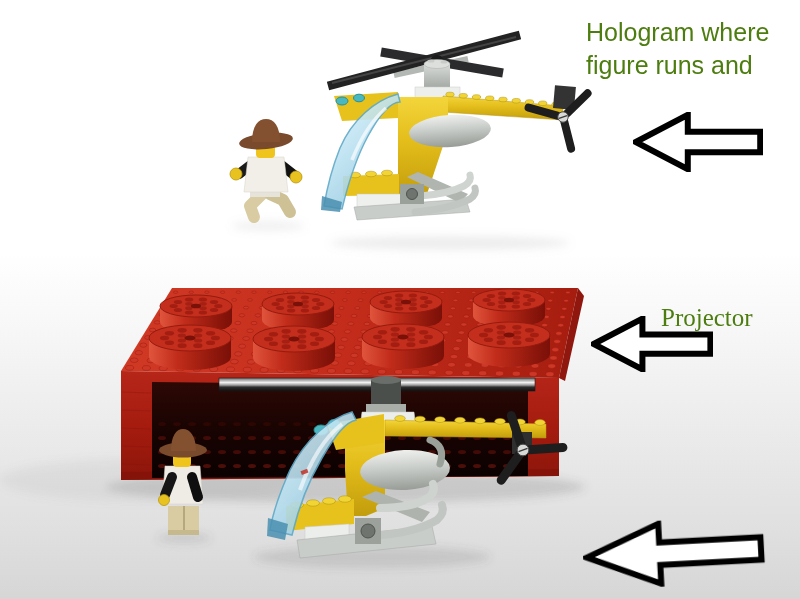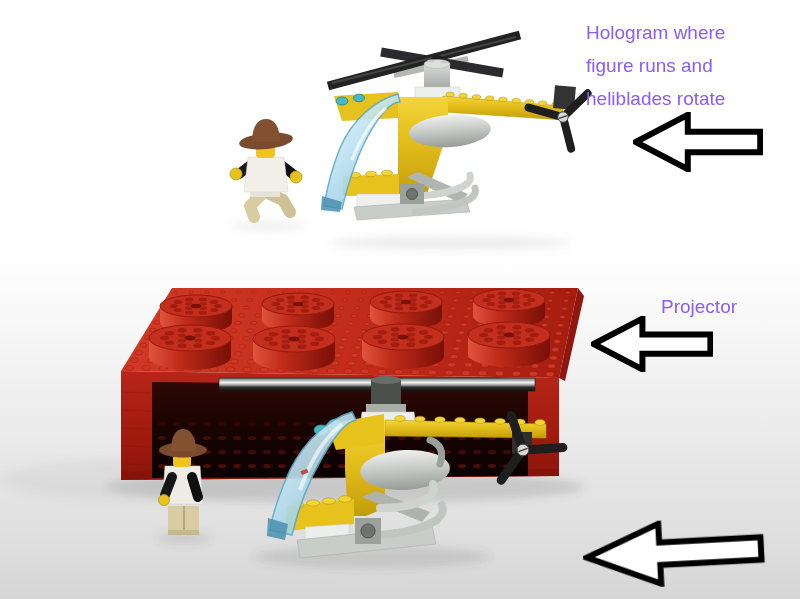--- a/index.html
+++ b/index.html
@@ -1,22 +1,22 @@
 <!DOCTYPE html>
 <html><head>
 <meta charset="utf-8">
 <style>
   html,body{margin:0;padding:0;background:#fff;}
   .stage{position:relative;width:800px;height:599px;overflow:hidden;background:#ffffff;
          font-family:"Liberation Sans",sans-serif;}
   .stage svg.scene{position:absolute;left:0;top:0;}
-  .caption{position:absolute;color:#8b5cf6;font-size:19px;line-height:33px;}
+  .caption{position:absolute;color:#4d7c0f;font-size:25px;line-height:33px;}
   .caption div{white-space:nowrap;}
   #cap-holo{left:586px;top:16px;}
-  #cap-proj{left:661px;top:290px;}
+  #cap-proj{left:661px;top:301px;font-family:Liberation Serif, serif;}
   #cap-orig{left:640px;top:471px;width:140px;text-align:center;}
   .arrow{position:absolute;}
   #arrow-holo{left:633px;top:112px;width:130px;height:60px;}
   #arrow-proj{left:591px;top:316px;width:122px;height:56px;}
   #arrow-orig{left:583px;top:520px;width:182px;height:66px;transform:rotate(-3deg);}
 </style>
 </head>
 <body>
 
 <div class="stage">
@@ -770,21 +770,20 @@
     <circle cx="164" cy="500" r="5.5" fill="#e8c31f" stroke="#b89712" stroke-width="0.8"></circle>
     <rect x="173" y="450" width="18" height="17" rx="4" fill="#eec41d"></rect>
     <ellipse cx="183" cy="450" rx="24" ry="7.5" fill="#7a4a2d"></ellipse>
     <path d="M171,451 C171,436 176,429 183,429 C190,429 196,436 196,451 Z" fill="#845130"></path>
   </g>
 </svg>
 
 <div class="caption" id="cap-holo">
   <div>Hologram where</div>
   <div>figure runs and</div>
-  <div>heliblades rotate</div>
 </div>
 
 <svg class="arrow" id="arrow-holo" viewBox="0 0 140 64" preserveAspectRatio="none">
   <path d="M3,32 L59,3 L59,21 L137,21 L137,43 L59,43 L59,61 Z" fill="#ffffff" stroke="#000000" stroke-width="6" vector-effect="non-scaling-stroke"></path>
 </svg>
 
 <div class="caption" id="cap-proj">Projector</div>
 
 <svg class="arrow" id="arrow-proj" viewBox="0 0 140 64" preserveAspectRatio="none">
   <path d="M3,32 L59,3 L59,21 L137,21 L137,43 L59,43 L59,61 Z" fill="#ffffff" stroke="#000000" stroke-width="6" vector-effect="non-scaling-stroke"></path>

